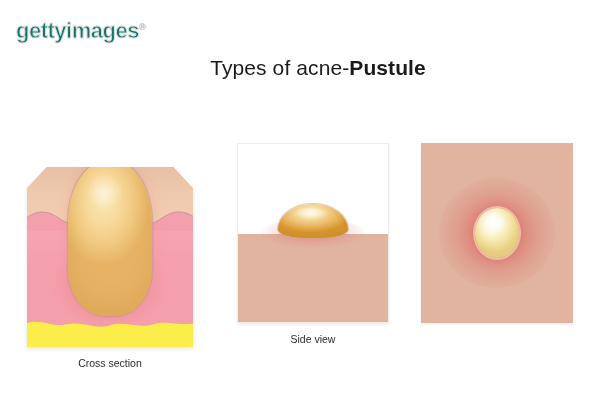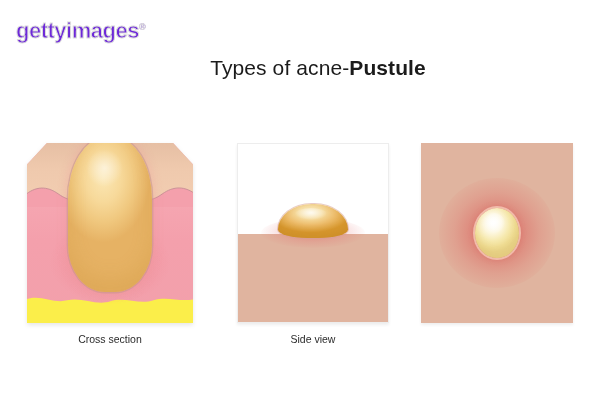--- a/index.html
+++ b/index.html
@@ -16,21 +16,21 @@
     background: #ffffff;
   }
 
   
   .watermark {
     position: absolute;
     left: 16px;
     top: 14px;
     width: 150px;
     height: 26px;
-    color: #6d28d9;
+    color: #0f766e;
     font-family: "Liberation Sans", sans-serif;
     font-size: 22px;
     font-weight: 700;
     letter-spacing: -0.5px;
     line-height: 26px;
     -webkit-text-stroke: 1px #dcdcdc;
     user-select: none;
   }
   .watermark sup {
     font-size: 9px;
@@ -70,21 +70,21 @@
   .caption {
     position: absolute;
     top: 190px;
     width: 100%;
     text-align: center;
     font-size: 10.5px;
     color: #2b2b2b;
   }
 
   
-  #panel-cross { left: 27px; width: 166px; }
+  #panel-cross { left: 27px; width: 166px; margin-top: 24px; }
   #cross-figure {
     width: 166px;
     height: 180px;
     filter: drop-shadow(0 2px 2px rgba(0,0,0,0.10));
   }
   .cross-clip {
     position: absolute;
     inset: 0;
     
     clip-path: polygon(0% 12%, 12% 0%, 88% 0%, 100% 12%, 100% 100%, 0% 100%);

